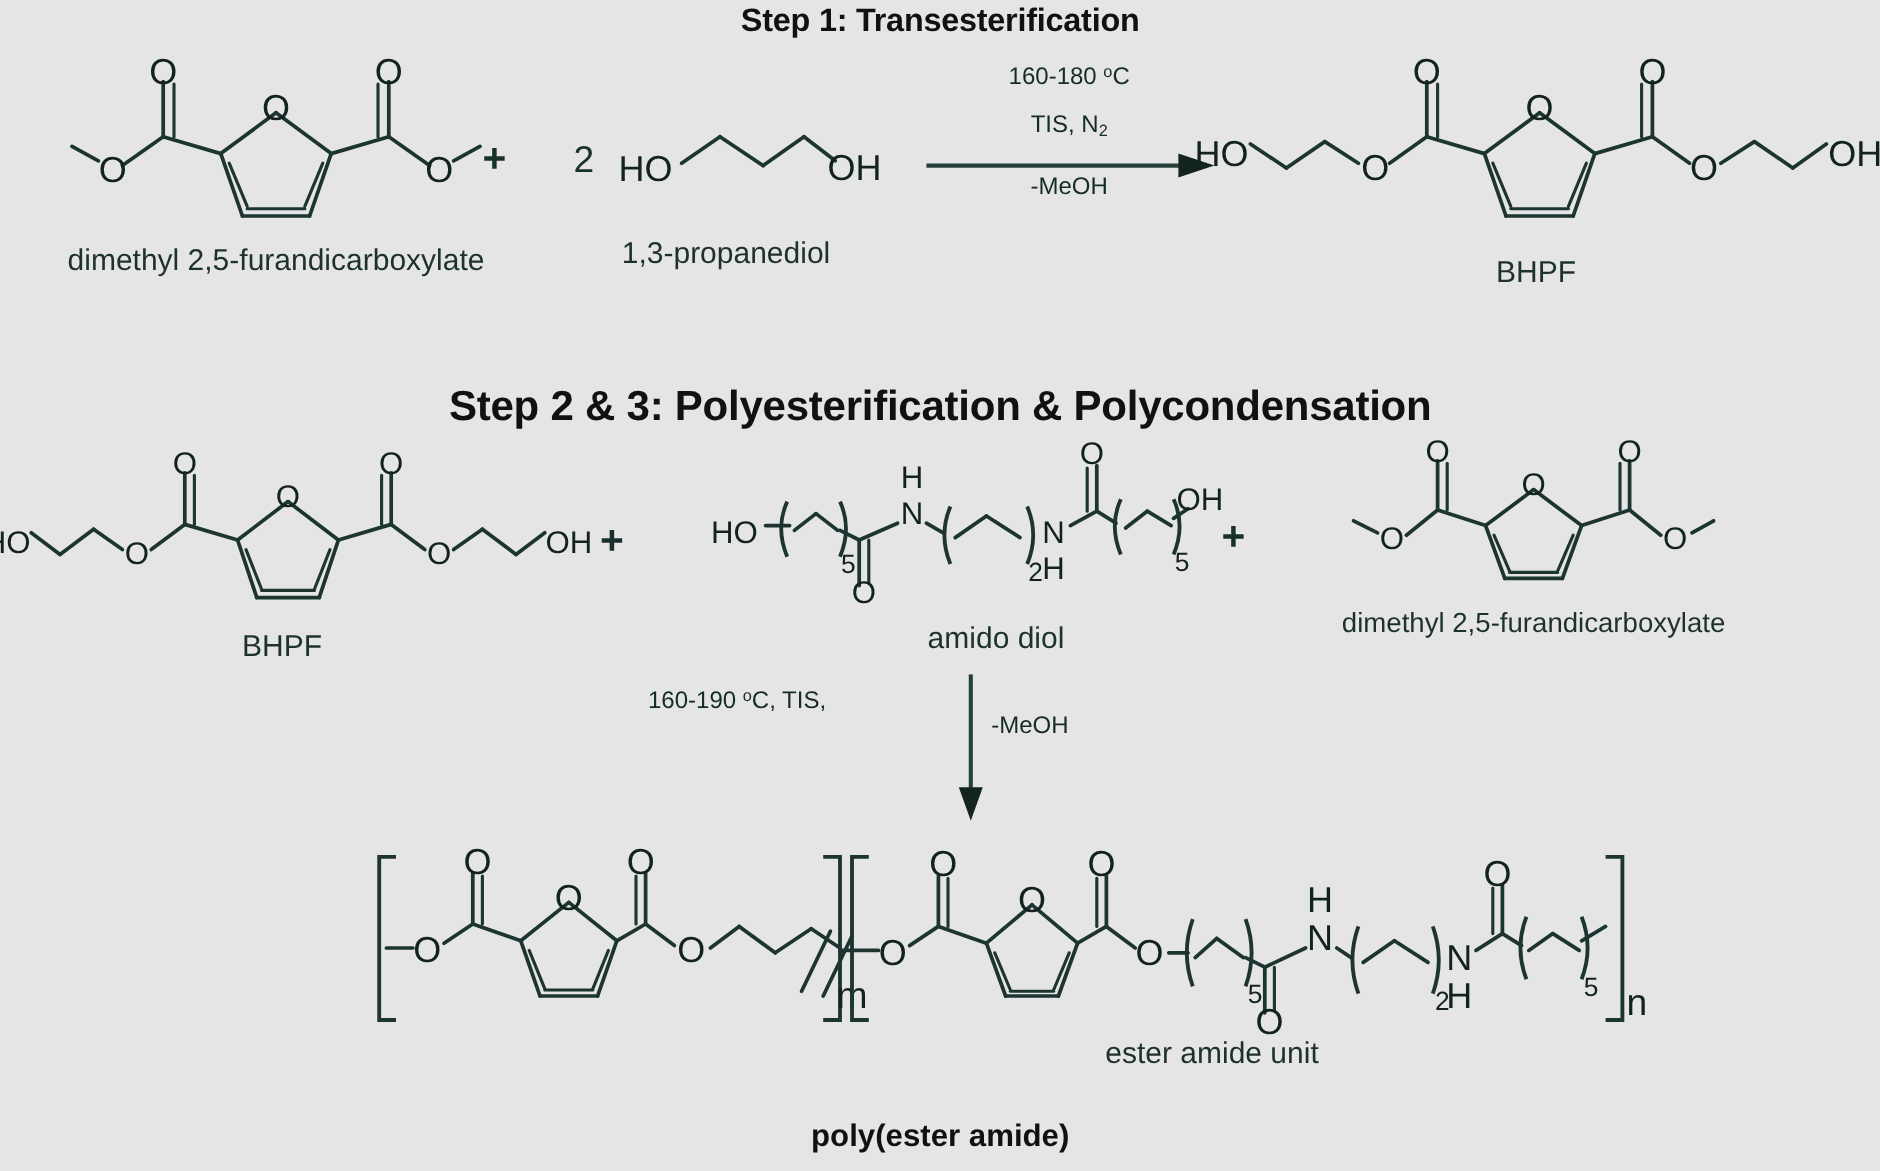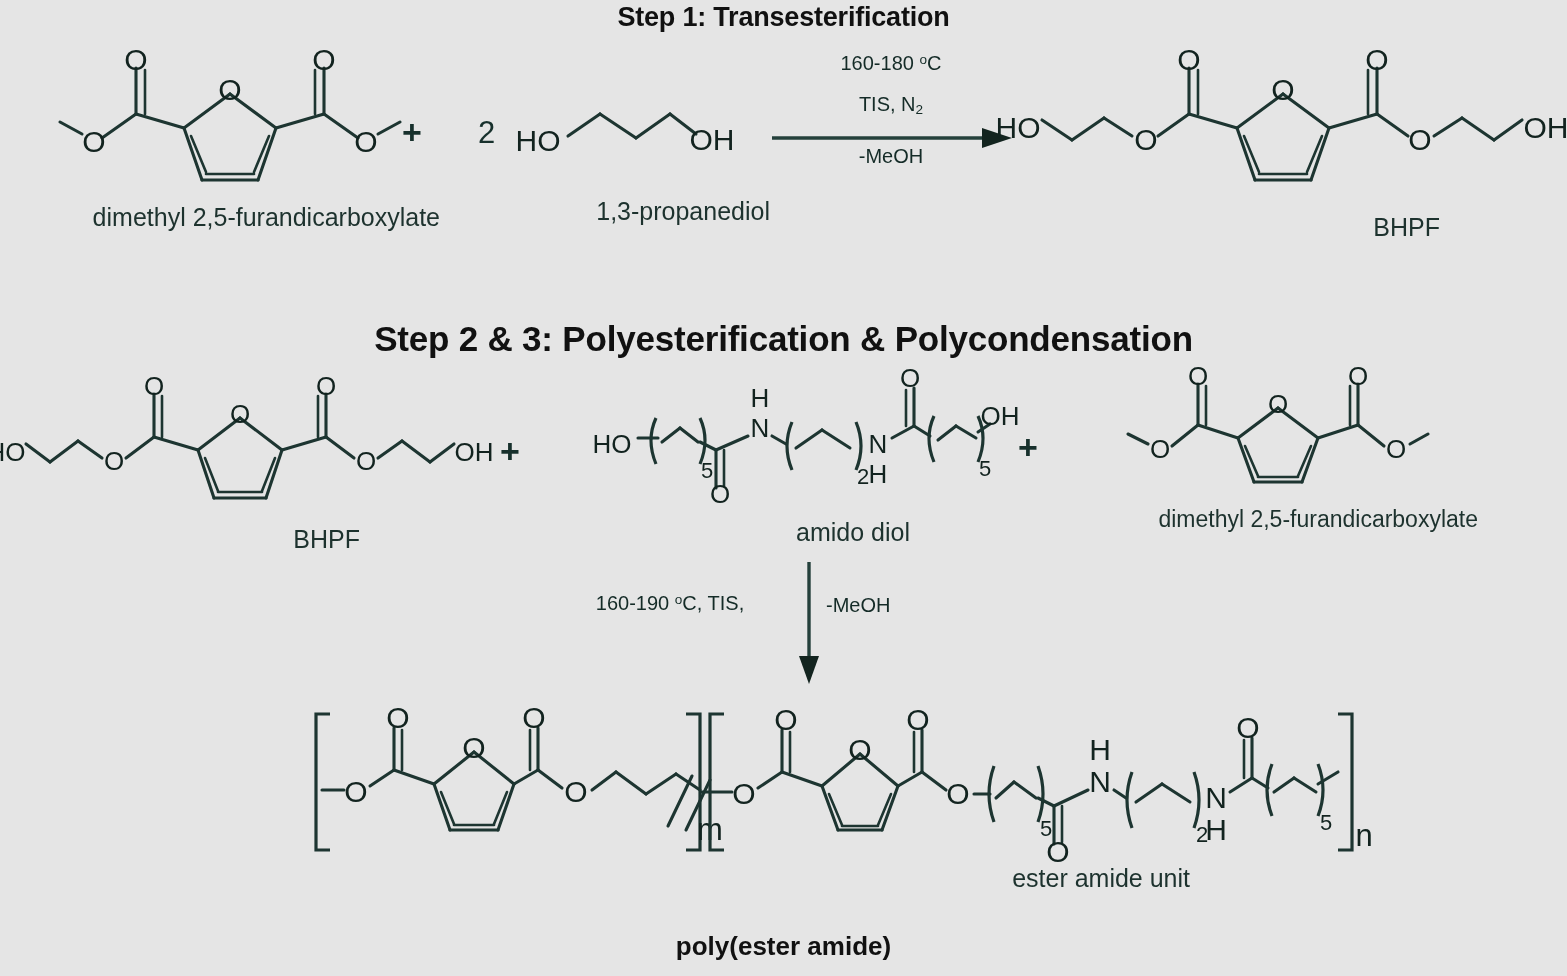--- a/index.html
+++ b/index.html
@@ -29,21 +29,21 @@
   #step23-title { left: 0; top: 319px; width: 1567px; font-size: 35px; }
   #product-title {
     left: 0; top: 931px; width: 1567px;
     font-size: 26px; font-weight: bold; color: #111111; text-align: center;
   }
 
   
   .caption {
     color: #1d322e;
     font-size: 25px;
-    text-align: right;
+    text-align: center;
     white-space: nowrap;
   }
   .caption.small { font-size: 23px; }
 
   
   .glyph {
     color: #17302c;
     white-space: nowrap;
   }
   .plus { font-size: 34px; font-weight: 600; }
@@ -279,21 +279,21 @@
 
     <path class="bond" d="M 314 54 L 330 64"></path>
     <path class="brk" d="M 334 44 Q 324 66 334 90"></path>
     <path class="brk" d="M 378 44 Q 388 66 378 90"></path>
     <path class="bond" d="M 338 68 L 356 54"></path>
     <path class="bond" d="M 356 54 L 376 66"></path>
     <text class="sub" x="385" y="98">5</text>
     <path class="bond" d="M 378 60 L 390 52"></path>
     <text class="atom sm" x="400" y="46">OH</text>
   </svg>
-  <div class="abs caption" id="cap-amidodiol" style="left:620px; top:518px; width:290px;">amido diol</div>
+  <div class="abs caption" id="cap-amidodiol" style="left:685px; top:518px; width:290px;">amido diol</div>
 
   <div class="abs glyph plus" style="left:1018px; top:428px;">+</div>
 
   <svg class="mol" id="mol-dmfdc2" style="left:1128px; top:372px;" width="300" height="120" viewBox="0 0 300 120">
     <path class="bond" d="M 150 36 L 110 66"></path>
     <path class="bond" d="M 150 36 L 190 66"></path>
     <path class="bond" d="M 110 66 L 126 110"></path>
     <path class="bond" d="M 190 66 L 174 110"></path>
     <path class="bond" d="M 126 110 L 174 110"></path>
     <path class="bond thin" d="M 117 74 L 130 104"></path>
@@ -312,21 +312,21 @@
     <path class="bond" d="M 190 66 L 230 53"></path>
     <path class="bond" d="M 230 53 L 230 12"></path>
     <path class="bond thin" d="M 222 53 L 222 14"></path>
     <text class="atom sm" x="230" y="6">O</text>
     <path class="bond" d="M 230 53 L 256 74"></path>
     <text class="atom sm" x="268" y="79">O</text>
     <path class="bond" d="M 282 72 L 300 62"></path>
   </svg>
   <div class="abs caption small" id="cap-dmfdc2" style="left:1078px; top:506px; width:400px;">dimethyl 2,5-furandicarboxylate</div>
 
-  <div class="abs cond" id="cond2-l1" style="left:540px; top:592px; width:260px; text-align:center;">
+  <div class="abs cond" id="cond2-l1" style="left:540px; top:572px; width:260px; text-align:left;">
     <span>160-190 </span><sup>o</sup><span>C, TIS,</span>
   </div>
   <svg class="mol" id="arrow2" style="left:796px; top:560px;" width="26" height="126" viewBox="0 0 26 126">
     <path class="arrow-line" d="M 13 2 L 13 98"></path>
     <polygon class="arrow-head" points="3,96 23,96 13,124"></polygon>
   </svg>
   <div class="abs cond" id="cond2-side" style="left:826px; top:594px; width:160px; text-align:left;">-MeOH</div>
 
   <svg class="mol" id="mol-esterunit" style="left:310px; top:708px;" width="400" height="150" viewBox="0 0 400 150">
 

